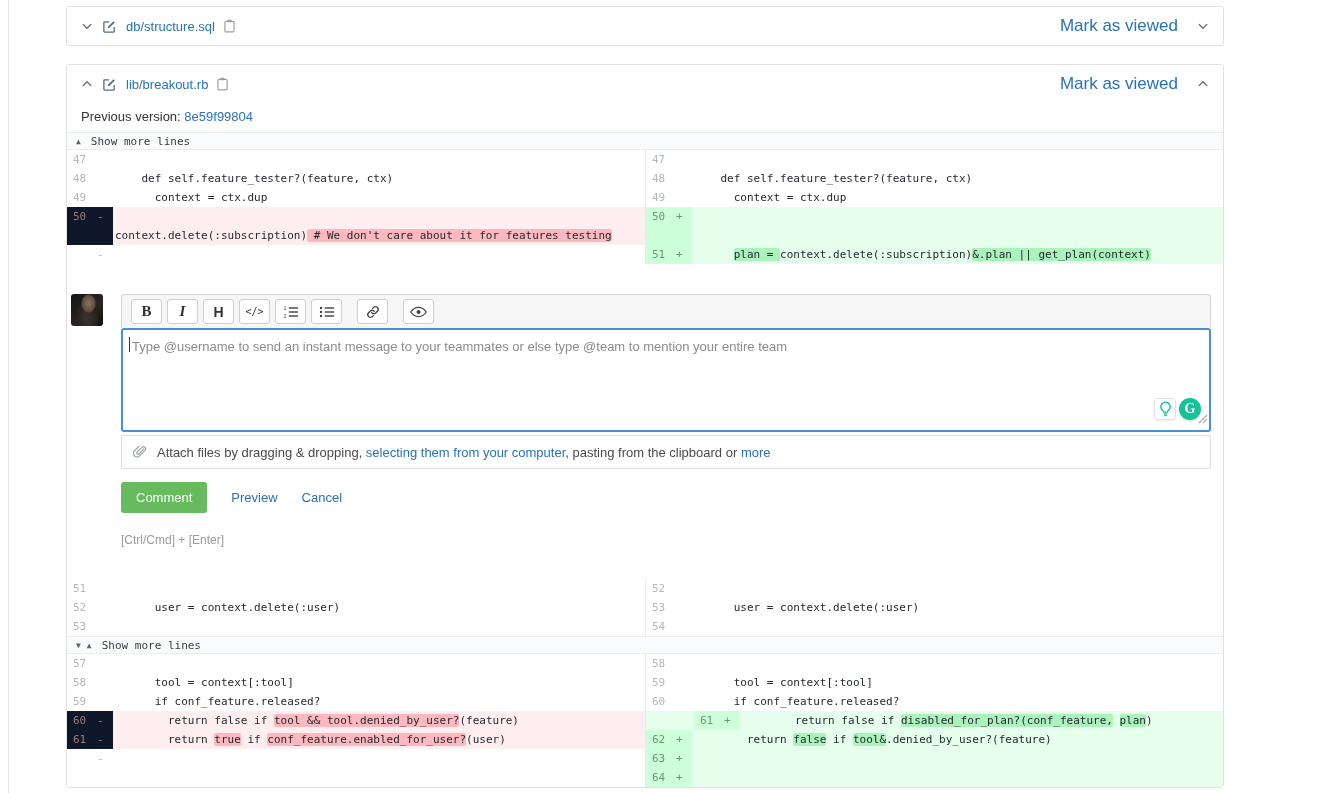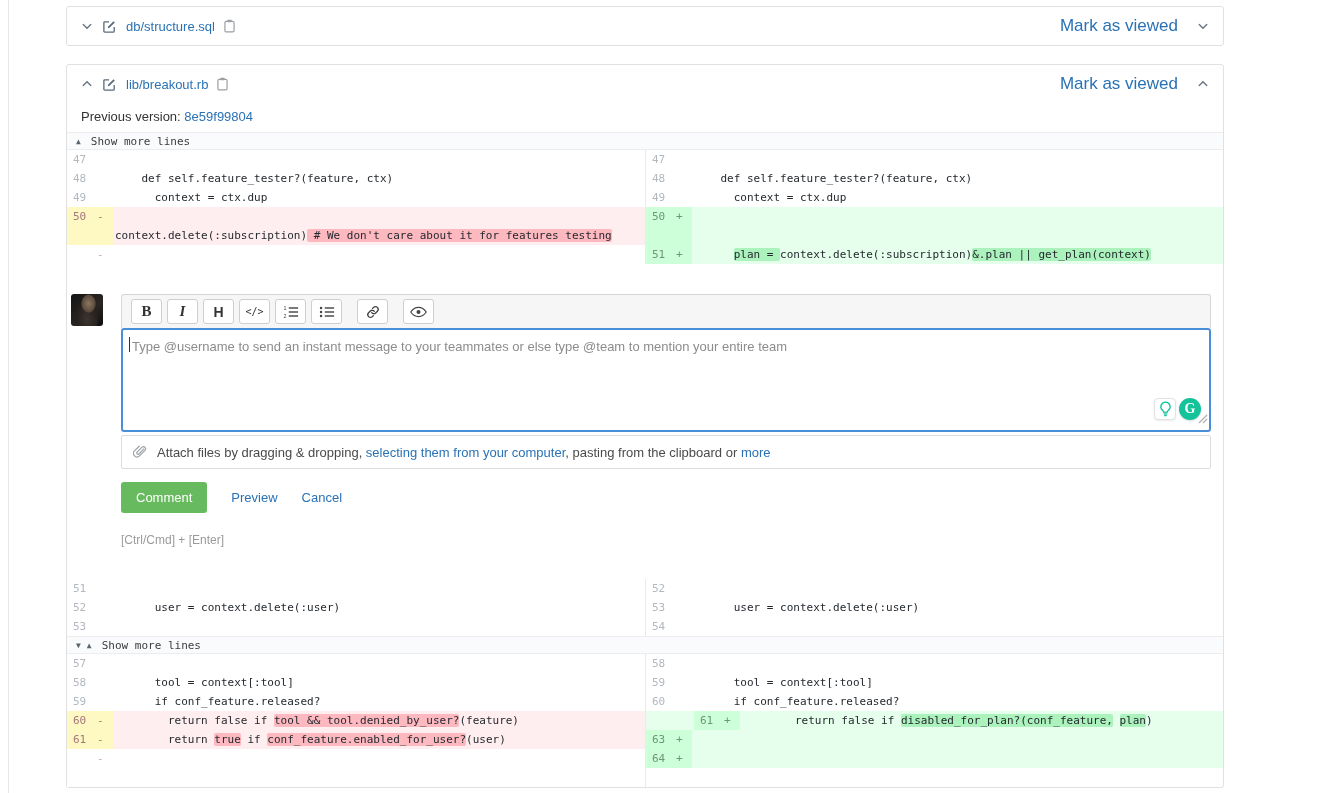--- a/index.html
+++ b/index.html
@@ -40,21 +40,21 @@
   .drow { display:flex; overflow:hidden; background:#fff; }
   .gut { flex:0 0 46px; padding-left:6px; color:#b2b8bf;
          font:11px/19px "DejaVu Sans Mono", monospace; }
   .gnum { display:inline-block; min-width:22px; }
   .gmk  { display:inline-block; padding-left:2px; }
   .code { flex:1; overflow:hidden; white-space:pre; color:#24292e;
           font:11px/19px "DejaVu Sans Mono", monospace; padding-left:2px; }
   .cl { height:19px; white-space:pre; }
   .code.vc { display:flex; flex-direction:column; justify-content:center; }
   .drow.rem { background:#ffeef0; }
-  .drow.rem .gut { background:#fef9c3; color:#a3767c; }
+  .drow.rem .gut { background:#0f172a; color:#a3767c; }
   .drow.add { background:#e6ffed; }
   .drow.add .gut { background:#cdffd8; color:#6f9679; }
   .drow.rem .hl { background:#fdb8c0; border-radius:2px; }
   .drow.add .hl { background:#acf2bd; border-radius:2px; }
   .drow.fill .gut { color:#d2a7ab; }
 
   
   .comment-area { display:flex; gap:18px; padding:30px 12px 32px 4px; background:#fff; }
   .avatar {
     width:32px; height:32px; border-radius:3px; flex:none;
@@ -391,20 +391,24 @@
           </div>
           <div class="drow ctx" style="height: 19px;">
             <div class="gut"><span class="gnum">60</span><span class="gmk"></span></div>
             <div class="code"><div class="cl"><span>      if conf_feature.released?</span></div></div>
           </div>
           <div class="drow add" style="height: 19px; padding-left: 48px;">
             <div class="gut"><span class="gnum">61</span><span class="gmk">+</span></div>
             <div class="code"><div class="cl"><span>        return false if </span><span class="hl">disabled_for_plan?(conf_feature,</span><span> </span><span class="hl">plan</span><span>)</span></div></div>
           </div>
           <div class="drow add" style="height: 19px;">
+            <div class="gut"><span class="gnum">62</span><span class="gmk">+</span></div>
+            <div class="code"><div class="cl"><span>        return </span><span class="hl">false</span><span> if </span><span class="hl">tool&amp;</span><span>.denied_by_user?(feature)</span></div></div>
+          </div>
+          <div class="drow add" style="height: 19px;">
             <div class="gut"><span class="gnum">63</span><span class="gmk">+</span></div>
             <div class="code"><div class="cl"></div></div>
           </div>
           <div class="drow add" style="height: 19px;">
             <div class="gut"><span class="gnum">64</span><span class="gmk">+</span></div>
             <div class="code"><div class="cl"></div></div>
           </div>
         </div>
     </div>
   </section>

